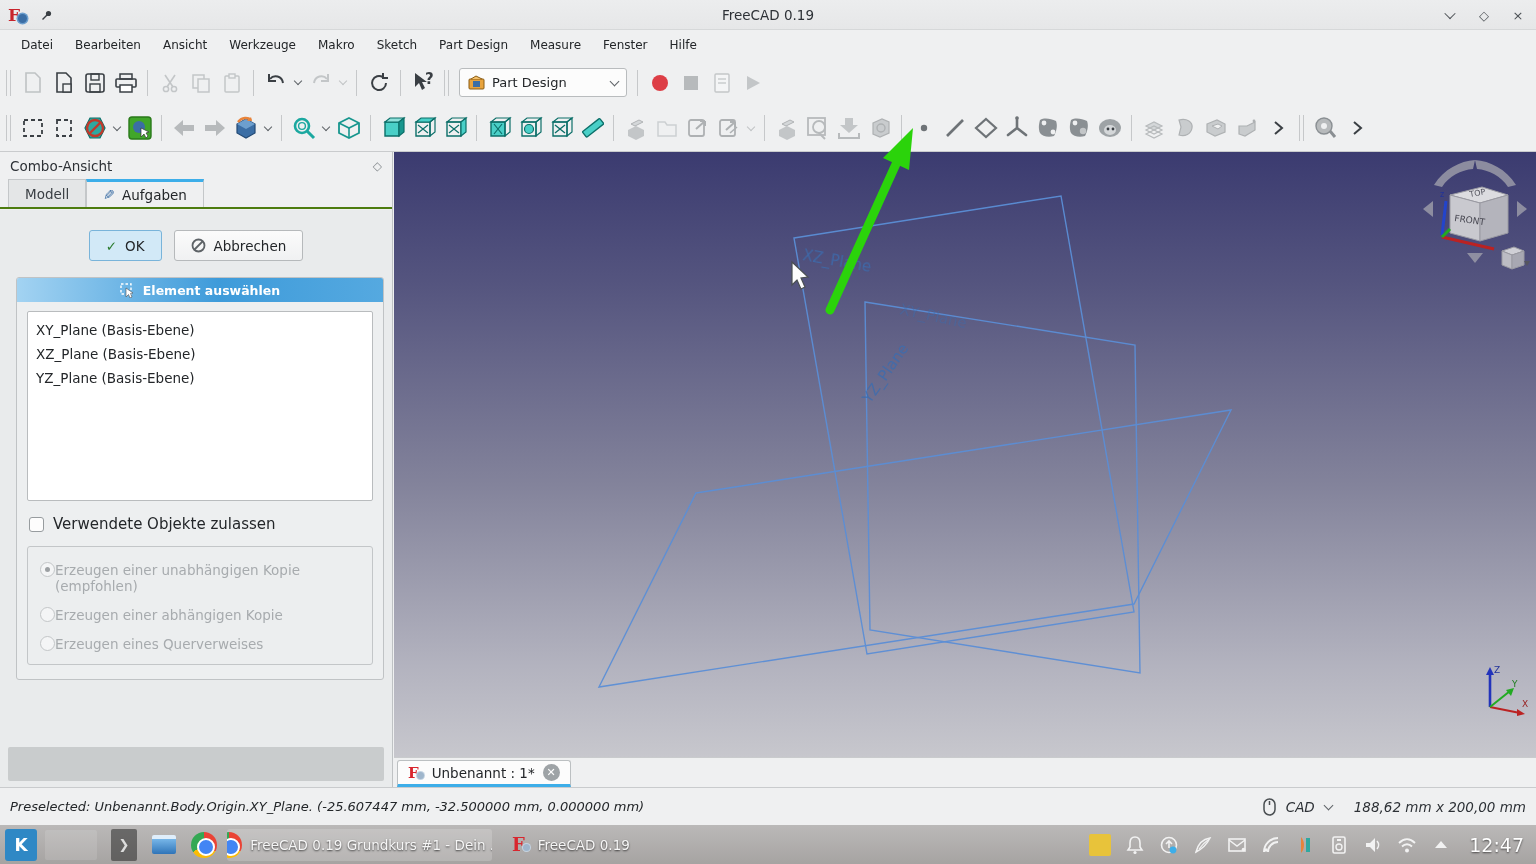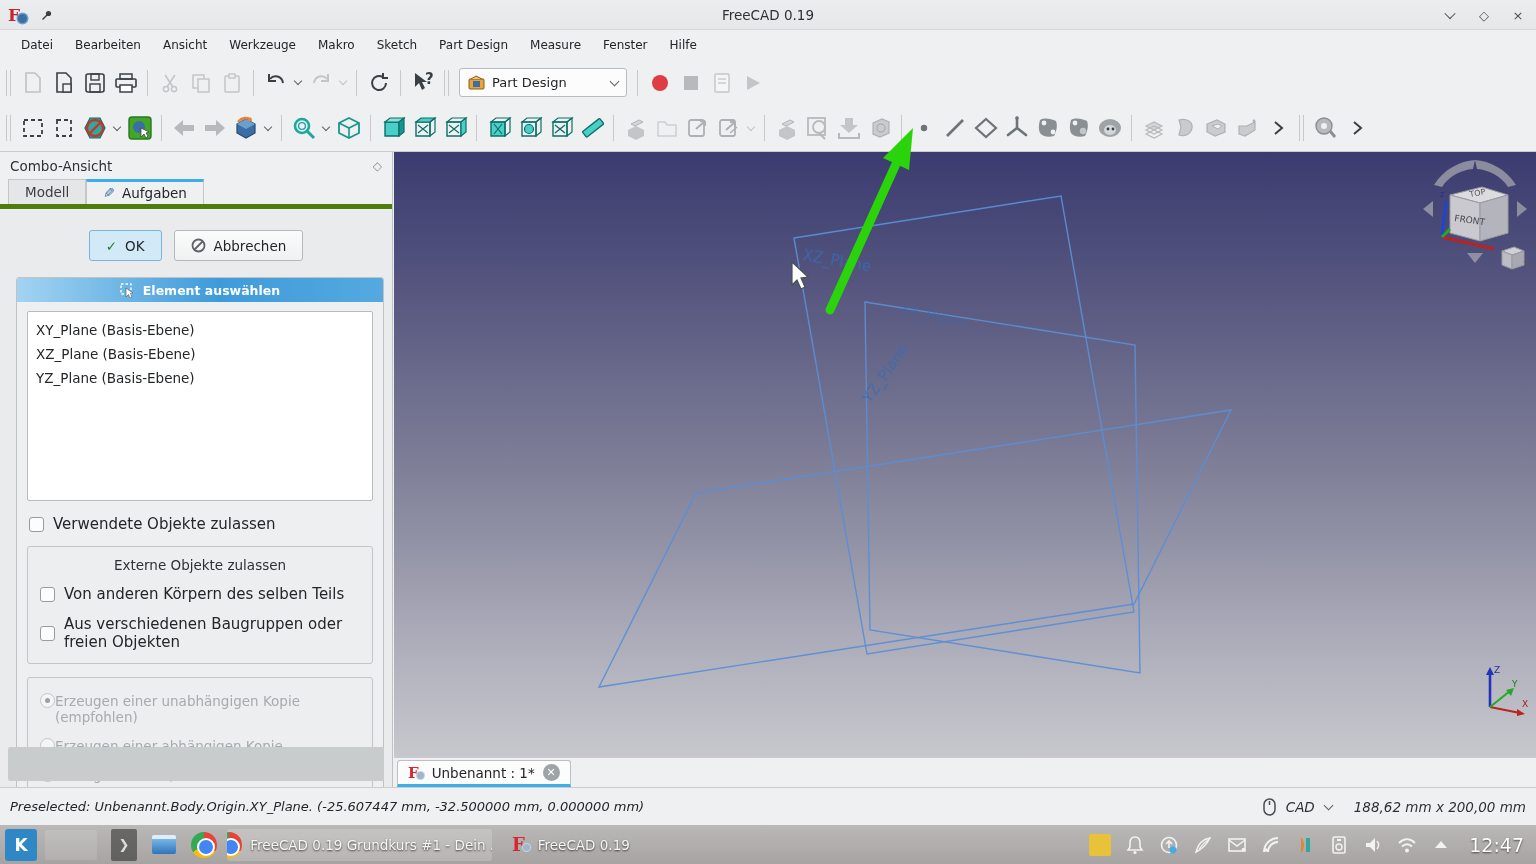--- a/index.html
+++ b/index.html
@@ -32,21 +32,21 @@
   .tchev .c { width:6px; height:6px; border-right:1.5px solid #5e6367; border-bottom:1.5px solid #5e6367; transform:rotate(45deg); margin-top:-3px; }
   .tchev.dis .c { border-color:#c0c3c5; }
   .wb-combo { height:29px; min-width:168px; background:#fcfcfc; border:1px solid #b9bcbe; border-radius:3px; display:flex; align-items:center; padding:0 8px; gap:7px; margin:0 4px; }
   .wb-combo .c { width:7px; height:7px; border-right:1.5px solid #5e6367; border-bottom:1.5px solid #5e6367; transform:rotate(45deg); margin-left:auto; margin-top:-3px; }
 
   
   #main { position:absolute; left:0; top:152px; width:1536px; height:635px; }
   #left-panel { position:absolute; left:0; top:0; width:393px; height:635px; background:#eff0f1; border-right:1px solid #bfc2c4; }
   .cv-header { height:27px; display:flex; align-items:center; padding:0 10px; font-size:13.5px; color:#2d3136; }
   .cv-float { margin-left:auto; color:#8a8f93; font-size:12px; }
-  .cv-tabs { display:flex; height:30px; padding-left:8px; border-bottom:5px solid #4d7c0f; }
+  .cv-tabs { display:flex; height:30px; padding-left:8px; border-bottom:2px solid #4d7c0f; }
   .cv-tab { padding:0 16px; display:flex; align-items:center; gap:7px; font-size:13.5px; border:1px solid #c4c7c9; border-bottom:none; background:#e4e6e7; color:#3a3f44; }
   .cv-tab.active { background:#eff0f1; border-top:3px solid #3daee9; color:#232629; position:relative; top:0; }
   .pencil { color:#3c6ea5; font-size:14px; transform:scaleX(-1); display:inline-block; }
   .task-area { position:absolute; left:0; top:58px; right:0; bottom:0; background:#e9ebec; padding-top:20px; }
   .btn-row { display:flex; justify-content:center; gap:12px; }
   .btn { height:31px; border:1px solid #b6b9bb; border-radius:3px; background:linear-gradient(#fbfbfb,#f0f1f2); display:flex; align-items:center; gap:8px; padding:0 16px; font-size:13.5px; color:#232629; }
   .btn.primary { background:#d2e9f7; border-color:#79b4da; }
   .task-box { margin:16px 8px 0 16px; border:1px solid #c0c3c5; border-radius:3px; background:#edeff0; padding:0 0 14px 0; }
   .sec-header { height:24px; margin:0; background:linear-gradient(90deg,#a3d3f2,#3e9bda 55%,#55a9e0); color:#ffffff; font-weight:bold; font-size:12.5px; display:flex; align-items:center; justify-content:center; gap:8px; border-radius:2px 2px 0 0; }
   .listbox { background:#ffffff; border:1px solid #b9bcbe; border-radius:2px; margin:9px 10px 0 10px; height:190px; padding:6px 8px; }
@@ -559,31 +559,20 @@
         </div>
         <div class="listbox">
           <div class="row">XY_Plane (Basis-Ebene)</div>
           <div class="row">XZ_Plane (Basis-Ebene)</div>
           <div class="row">YZ_Plane (Basis-Ebene)</div>
         </div>
         <div class="cb-row">
           <span class="cbox"></span>
           <span>Verwendete Objekte zulassen</span>
         </div>
-        <div class="groupbox">
-          <div class="gtitle">Externe Objekte zulassen</div>
-          <div class="cb-row">
-            <span class="cbox"></span>
-            <span>Von anderen Körpern des selben Teils</span>
-          </div>
-          <div class="cb-row">
-            <span class="cbox"></span>
-            <span>Aus verschiedenen Baugruppen oder freien Objekten</span>
-          </div>
-        </div>
         <div class="groupbox" style="padding-top:2px;">
           <div class="radio-row">
             <span class="rad sel"></span>
             <span>Erzeugen einer unabhängigen Kopie (empfohlen)</span>
           </div>
           <div class="radio-row">
             <span class="rad"></span>
             <span>Erzeugen einer abhängigen Kopie</span>
           </div>
           <div class="radio-row">

